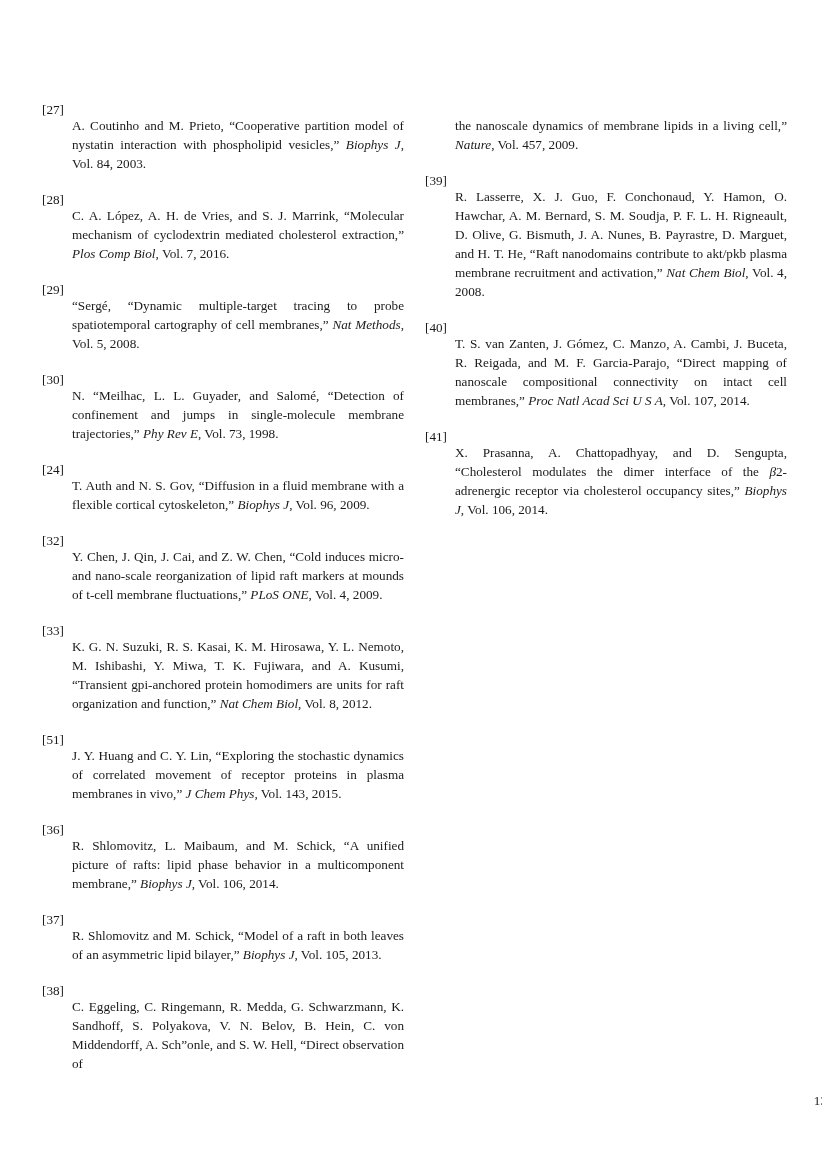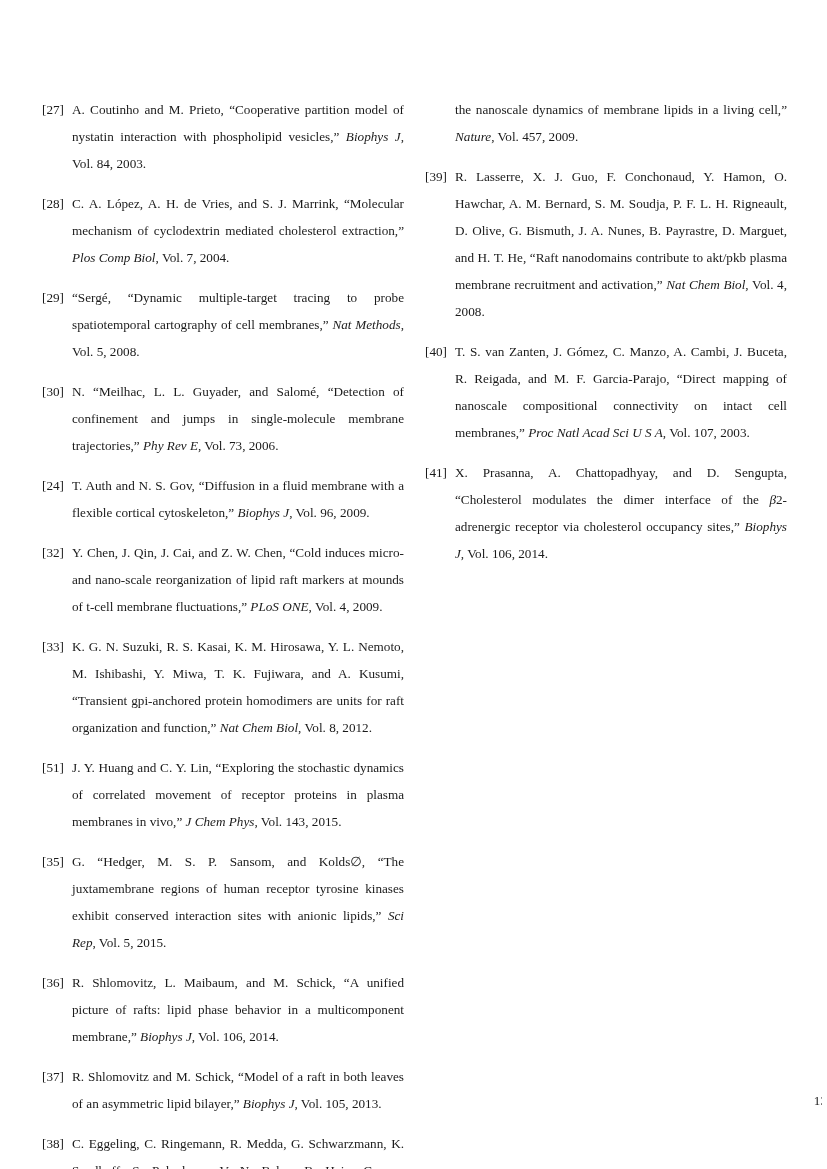--- a/index.html
+++ b/index.html
@@ -43,24 +43,25 @@
     flex: 0 0 auto;
     width: 30px;
     font-size: 13.2px;
     line-height: 27.2px;
     white-space: nowrap;
     text-align: left;
   }
   .ref-body {
     flex: 1 1 auto;
     font-size: 13.2px;
-    line-height: 27px;
+    line-height: 19px;
     text-align: justify;
     text-justify: inter-word;
     hyphens: none;
+    margin-top: 20px;
   }
   
   .ref.cont .ref-num {
     visibility: hidden;
   }
   .ref-body i {
     font-style: italic;
   }
   .page-number {
     position: absolute;
@@ -78,49 +79,45 @@
 <div class="page">
 
   <div class="columns">
     <div class="column" id="col-left">
         <div class="ref">
           <div class="ref-num">[27]</div>
           <div class="ref-body"><span>A. Coutinho and M. Prieto, “Cooperative partition model of nystatin interaction with phospholipid vesicles,” </span><i>Biophys J</i><span>, Vol. 84, 2003.</span></div>
         </div>
         <div class="ref">
           <div class="ref-num">[28]</div>
-          <div class="ref-body"><span>C. A. López, A. H. de Vries, and S. J. Marrink, “Molecular mechanism of cyclodextrin mediated cholesterol extraction,” </span><i>Plos Comp Biol</i><span>, Vol. 7, 2004.</span></div>
+          <div class="ref-body"><span>C. A. López, A. H. de Vries, and S. J. Marrink, “Molecular mechanism of cyclodextrin mediated cholesterol extraction,” </span><i>Plos Comp Biol</i><span>, Vol. 7, 2016.</span></div>
         </div>
         <div class="ref">
           <div class="ref-num">[29]</div>
           <div class="ref-body"><span>“Sergé, “Dynamic multiple-target tracing to probe spatiotemporal cartography of cell membranes,” </span><i>Nat Methods</i><span>, Vol. 5, 2008.</span></div>
         </div>
         <div class="ref">
           <div class="ref-num">[30]</div>
-          <div class="ref-body"><span>N. “Meilhac, L. L. Guyader, and Salomé, “Detection of confinement and jumps in single-molecule membrane trajectories,” </span><i>Phy Rev E</i><span>, Vol. 73, 2006.</span></div>
+          <div class="ref-body"><span>N. “Meilhac, L. L. Guyader, and Salomé, “Detection of confinement and jumps in single-molecule membrane trajectories,” </span><i>Phy Rev E</i><span>, Vol. 73, 1998.</span></div>
         </div>
         <div class="ref">
           <div class="ref-num">[24]</div>
           <div class="ref-body"><span>T. Auth and N. S. Gov, “Diffusion in a fluid membrane with a flexible cortical cytoskeleton,” </span><i>Biophys J</i><span>, Vol. 96, 2009.</span></div>
         </div>
         <div class="ref">
           <div class="ref-num">[32]</div>
           <div class="ref-body"><span>Y. Chen, J. Qin, J. Cai, and Z. W. Chen, “Cold induces micro- and nano-scale reorganization of lipid raft markers at mounds of t-cell membrane fluctuations,” </span><i>PLoS ONE</i><span>, Vol. 4, 2009.</span></div>
         </div>
         <div class="ref">
           <div class="ref-num">[33]</div>
           <div class="ref-body"><span>K. G. N. Suzuki, R. S. Kasai, K. M. Hirosawa, Y. L. Nemoto, M. Ishibashi, Y. Miwa, T. K. Fujiwara, and A. Kusumi, “Transient gpi-anchored protein homodimers are units for raft organization and function,” </span><i>Nat Chem Biol</i><span>, Vol. 8, 2012.</span></div>
         </div>
         <div class="ref">
           <div class="ref-num">[51]</div>
           <div class="ref-body"><span>J. Y. Huang and C. Y. Lin, “Exploring the stochastic dynamics of correlated movement of receptor proteins in plasma membranes in vivo,” </span><i>J Chem Phys</i><span>, Vol. 143, 2015.</span></div>
-        </div>
-        <div class="ref">
-          <div class="ref-num">[35]</div>
-          <div class="ref-body"><span>G. “Hedger, M. S. P. Sansom, and Kolds∅, “The juxtamembrane regions of human receptor tyrosine kinases exhibit conserved interaction sites with anionic lipids,” </span><i>Sci Rep</i><span>, Vol. 5, 2015.</span></div>
         </div>
         <div class="ref">
           <div class="ref-num">[36]</div>
           <div class="ref-body"><span>R. Shlomovitz, L. Maibaum, and M. Schick, “A unified picture of rafts: lipid phase behavior in a multicomponent membrane,” </span><i>Biophys J</i><span>, Vol. 106, 2014.</span></div>
         </div>
         <div class="ref">
           <div class="ref-num">[37]</div>
           <div class="ref-body"><span>R. Shlomovitz and M. Schick, “Model of a raft in both leaves of an asymmetric lipid bilayer,” </span><i>Biophys J</i><span>, Vol. 105, 2013.</span></div>
         </div>
         <div class="ref">
@@ -132,21 +129,21 @@
         <div class="ref cont">
           <div class="ref-num">[38]</div>
           <div class="ref-body"><span>the nanoscale dynamics of membrane lipids in a living cell,” </span><i>Nature</i><span>, Vol. 457, 2009.</span></div>
         </div>
         <div class="ref">
           <div class="ref-num">[39]</div>
           <div class="ref-body"><span>R. Lasserre, X. J. Guo, F. Conchonaud, Y. Hamon, O. Hawchar, A. M. Bernard, S. M. Soudja, P. F. L. H. Rigneault, D. Olive, G. Bismuth, J. A. Nunes, B. Payrastre, D. Marguet, and H. T. He, “Raft nanodomains contribute to akt/pkb plasma membrane recruitment and activation,” </span><i>Nat Chem Biol</i><span>, Vol. 4, 2008.</span></div>
         </div>
         <div class="ref">
           <div class="ref-num">[40]</div>
-          <div class="ref-body"><span>T. S. van Zanten, J. Gómez, C. Manzo, A. Cambi, J. Buceta, R. Reigada, and M. F. Garcia-Parajo, “Direct mapping of nanoscale compositional connectivity on intact cell membranes,” </span><i>Proc Natl Acad Sci U S A</i><span>, Vol. 107, 2003.</span></div>
+          <div class="ref-body"><span>T. S. van Zanten, J. Gómez, C. Manzo, A. Cambi, J. Buceta, R. Reigada, and M. F. Garcia-Parajo, “Direct mapping of nanoscale compositional connectivity on intact cell membranes,” </span><i>Proc Natl Acad Sci U S A</i><span>, Vol. 107, 2014.</span></div>
         </div>
         <div class="ref">
           <div class="ref-num">[41]</div>
           <div class="ref-body"><span>X. Prasanna, A. Chattopadhyay, and D. Sengupta, “Cholesterol modulates the dimer interface of the </span><i>β</i><span>2-adrenergic receptor via cholesterol occupancy sites,” </span><i>Biophys J</i><span>, Vol. 106, 2014.</span></div>
         </div>
       </div>
   </div>
 
   <div class="page-number">13</div>
 

